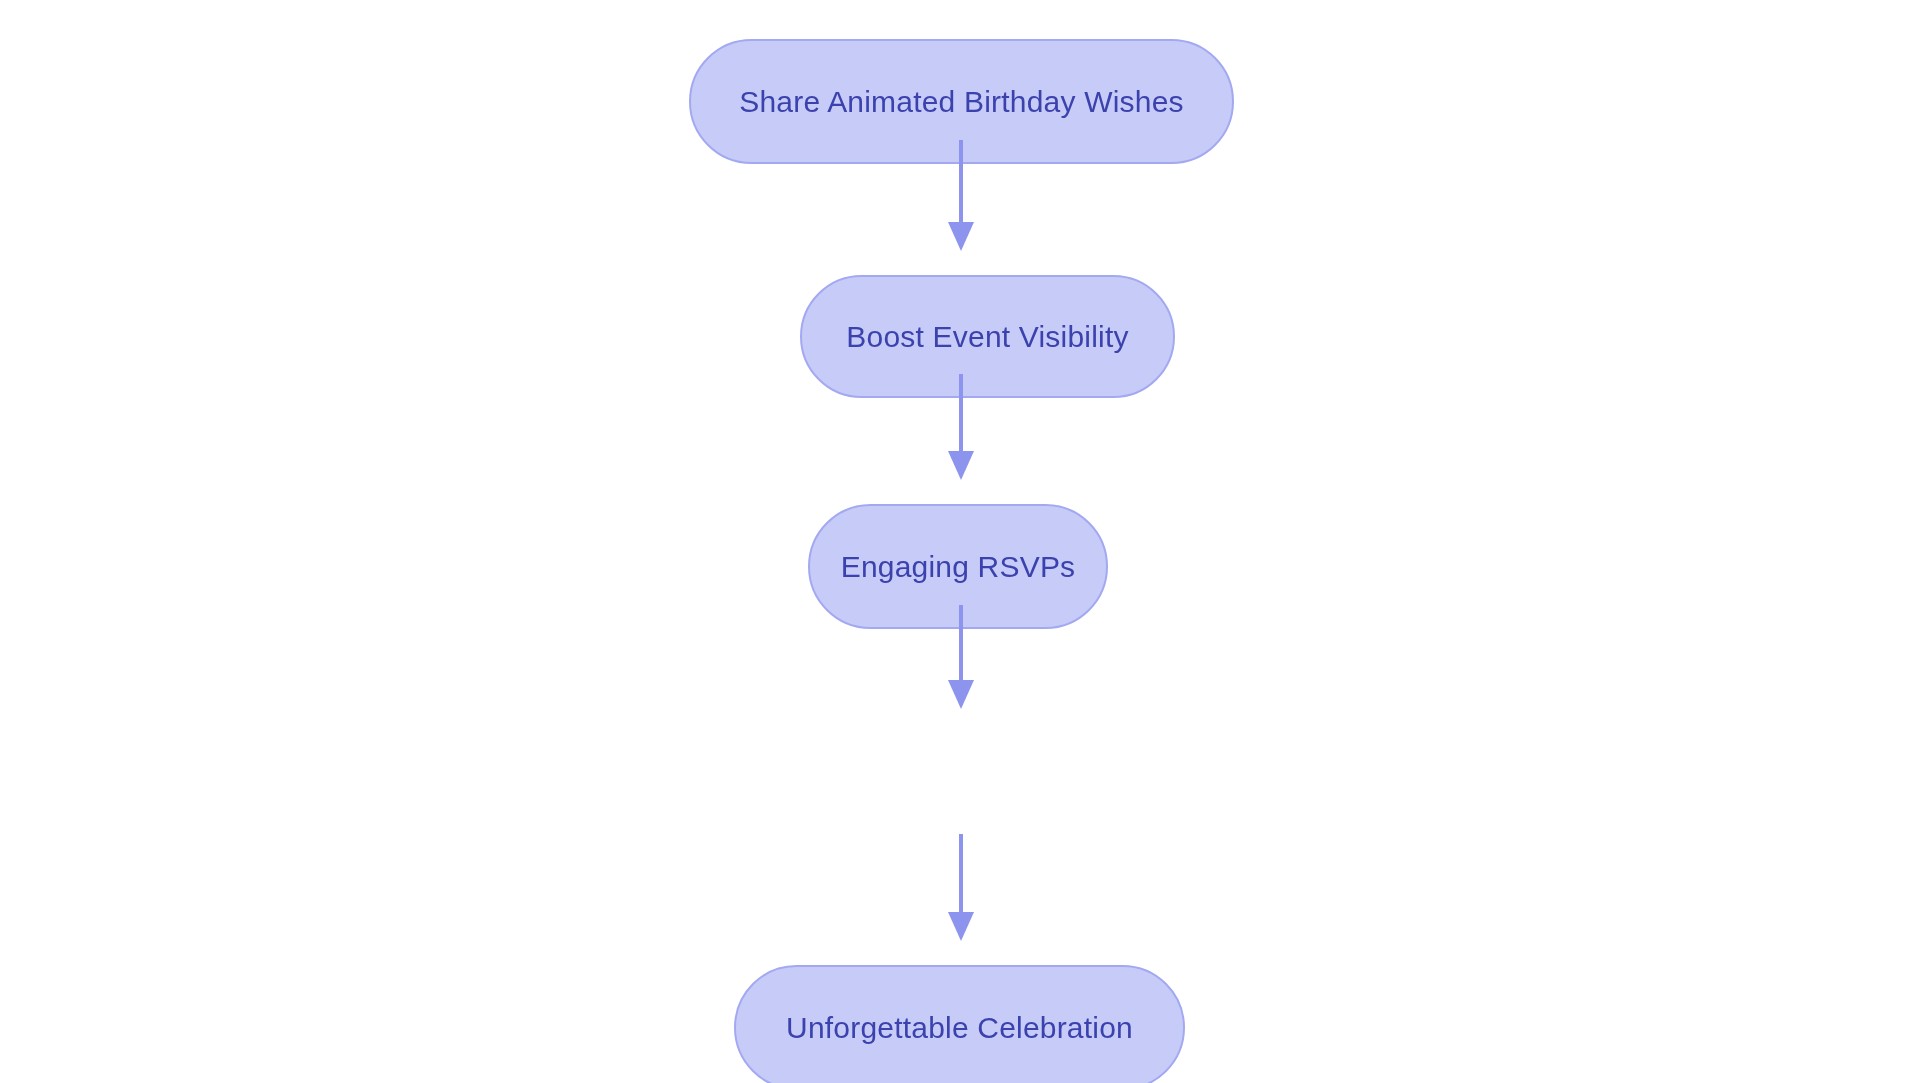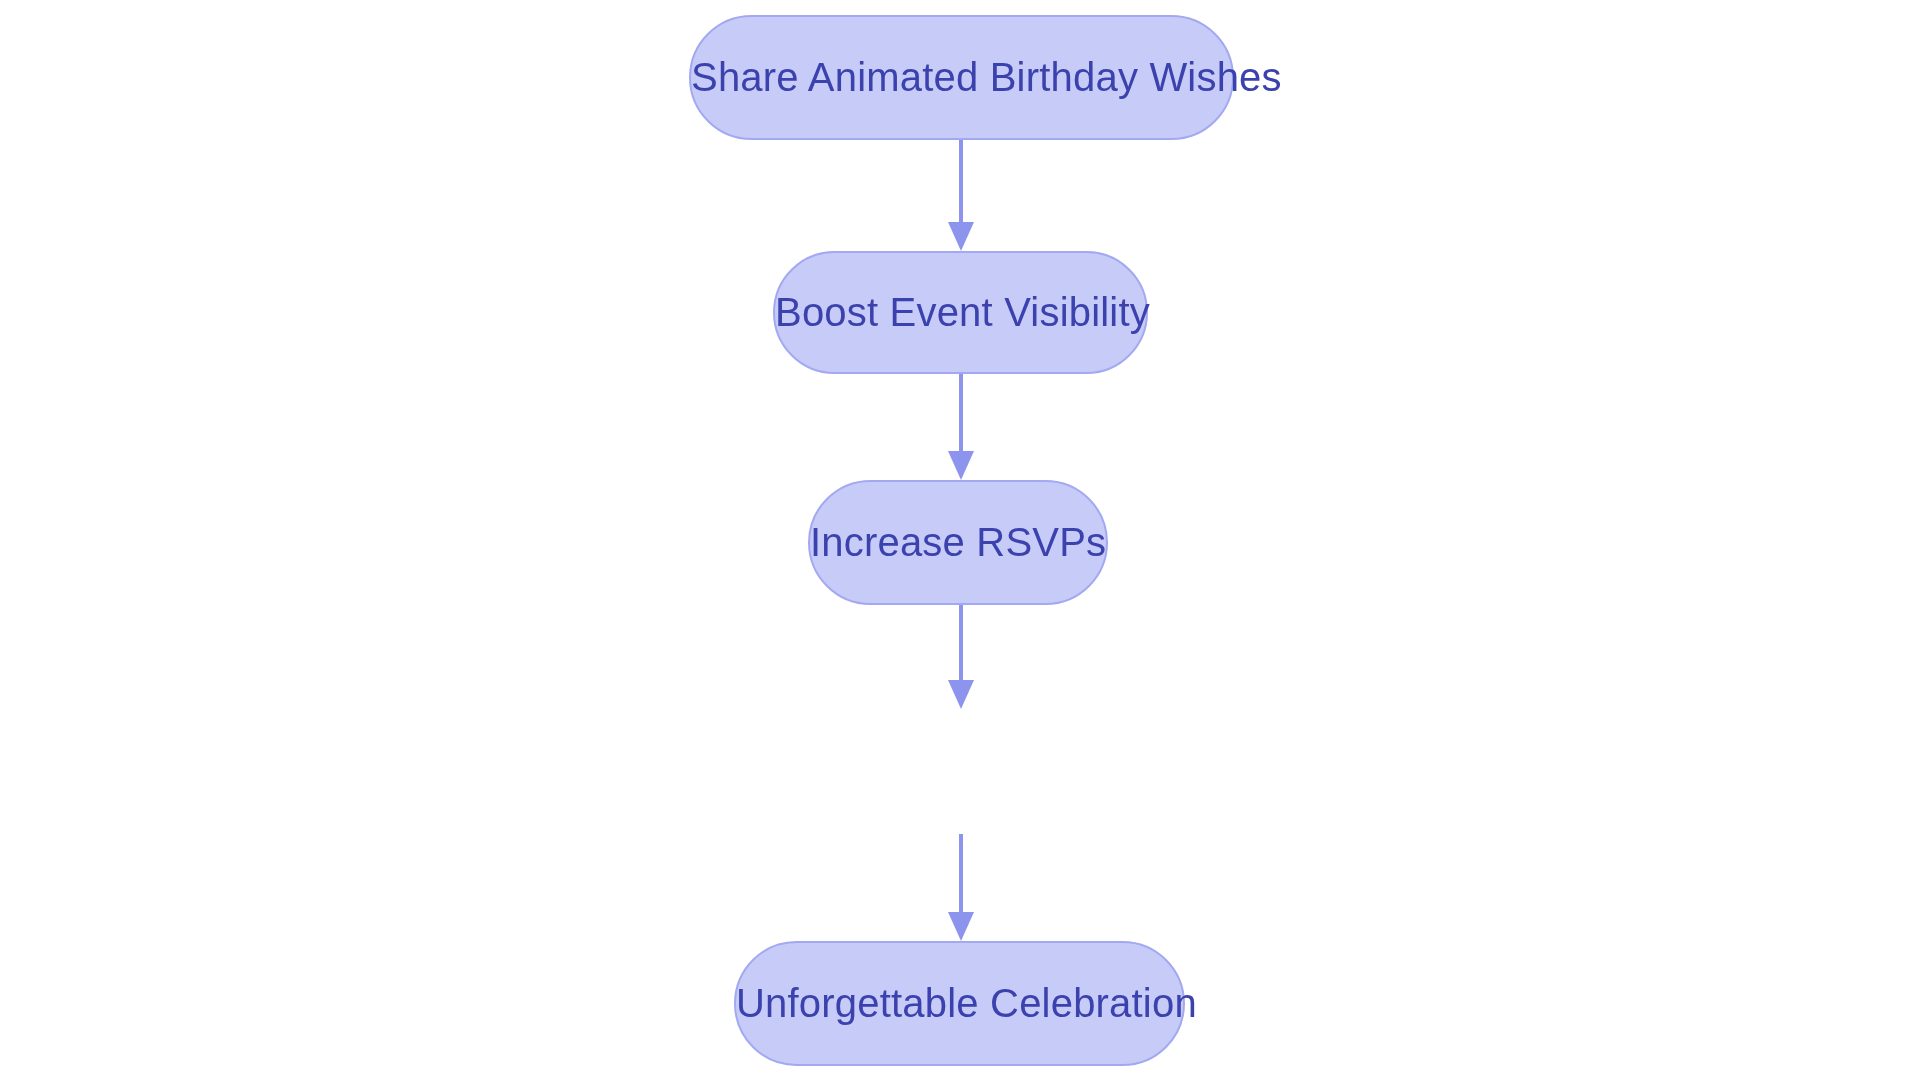--- a/index.html
+++ b/index.html
@@ -13,32 +13,34 @@
     height: 1083px;
     background: var(--background, #ffffff);
     font-family: "Liberation Sans", "DejaVu Sans", sans-serif;
     overflow: hidden;
   }
   .flow-node {
     position: absolute;
     box-sizing: border-box;
     display: flex;
     align-items: center;
+    justify-content: center;
     border-radius: 63px;
     background: var(--node-fill, #c7cbf8);
     border: 2px solid var(--node-border, #a3a9f1);
     color: var(--node-text, #3c42ad);
-    font-size: 40px;
+    font-size: 30px;
     font-weight: 400;
     letter-spacing: 0.2px;
     text-align: center;
     white-space: nowrap;
+    margin-top: 24px;
   }
   .node-1 { left: 689px; top: 15px;  width: 545px; height: 125px; }
-  .node-2 { left: 773px; top: 251px; width: 375px; height: 123px; }
+  .node-2 { left: 800px; top: 251px; width: 375px; height: 123px; }
   .node-3 { left: 808px; top: 480px; width: 300px; height: 125px; }
   .node-4 { left: 767px; top: 709px; width: 386px; height: 125px; }
   .node-5 { left: 734px; top: 941px; width: 451px; height: 125px; }
 
   .arrow {
     position: absolute;
     width: 26px;
     display: flex;
     flex-direction: column;
     align-items: center;
@@ -77,21 +79,21 @@
   <div class="flow-node node-2">
     <span>Boost Event Visibility</span>
   </div>
 
   <div class="arrow arrow-2">
     <div class="arrow-line"></div>
     <div class="arrow-head"></div>
   </div>
 
   <div class="flow-node node-3">
-    <span>Increase RSVPs</span>
+    <span>Engaging RSVPs</span>
   </div>
 
   <div class="arrow arrow-3">
     <div class="arrow-line"></div>
     <div class="arrow-head"></div>
   </div>
 
 
   <div class="arrow arrow-4">
     <div class="arrow-line"></div>

